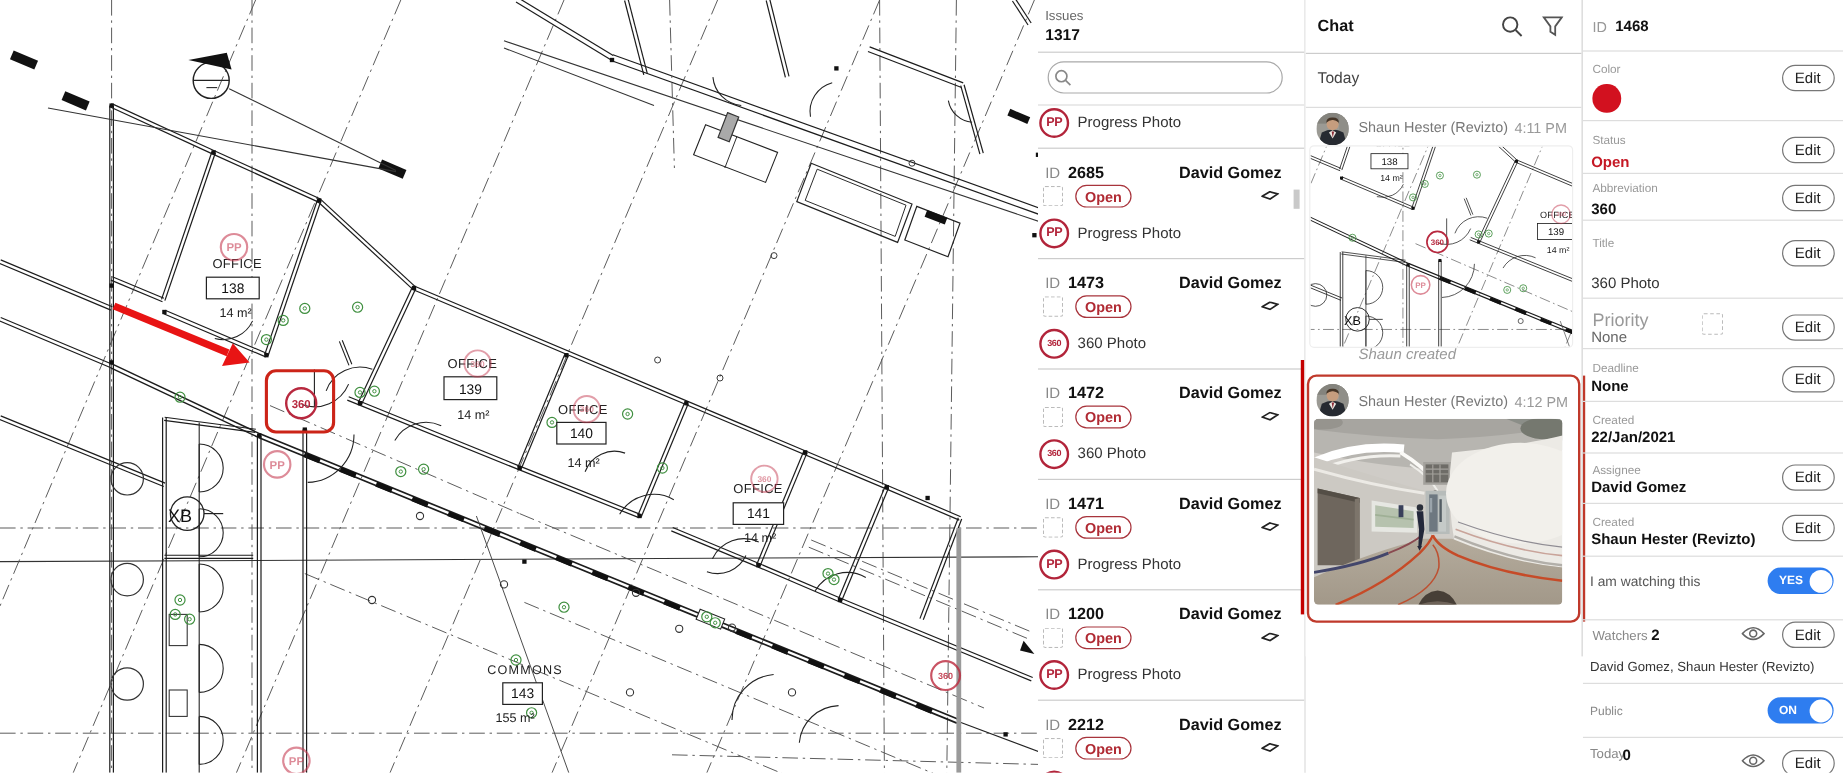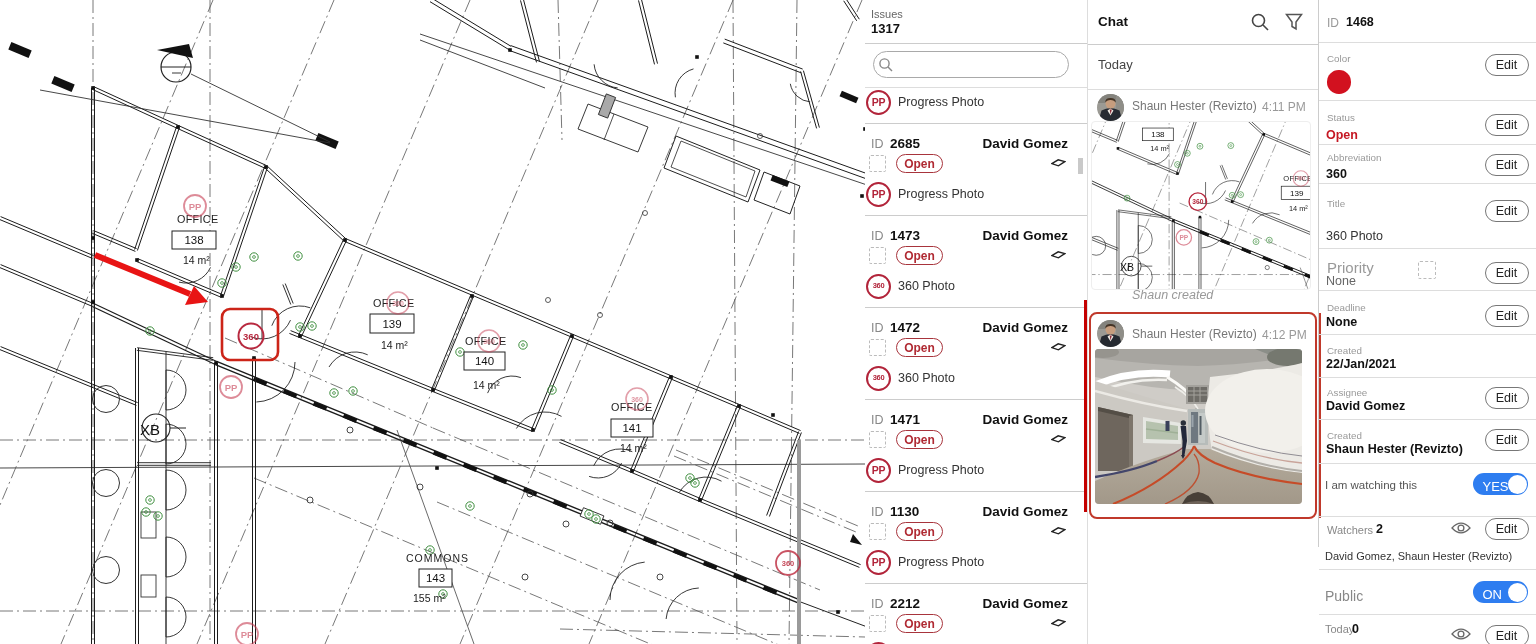--- a/index.html
+++ b/index.html
@@ -7,21 +7,21 @@
 #issues{position:absolute;left:865px;top:0;width:222px;height:644px;background:#fff;border-right:1px solid #ddd;overflow:hidden}
 #chat{position:absolute;left:1088px;top:0;width:230px;height:547px;background:#fff;border-right:1px solid #ccc;overflow:hidden}
 #props{position:absolute;left:1319px;top:0;width:217px;height:644px;background:#fff;overflow:hidden}
 .hlabel{position:absolute;font-size:11px;color:#666}
 .rowtxt{position:absolute;font-size:12.5px;color:#333;white-space:nowrap}
 .openpill{position:absolute;width:47px;height:19px;border:1.6px solid #a8343c;border-radius:11px;
 color:#b02a33;font-weight:bold;font-size:12px;text-align:center;line-height:19px;box-sizing:border-box}
 .editbtn{position:absolute;width:44px;height:21.5px;border:1.3px solid #777;border-radius:11px;
 font-size:12.5px;color:#222;text-align:center;line-height:21px;box-sizing:border-box;background:#fff}
 .toggle{position:absolute;width:55px;height:22px;border-radius:11px;background:#2e7df0}
-.toggle .tlabel{position:absolute;left:9.5px;top:5.5px;font-size:13px;font-weight:normal;color:#fff}
+.toggle .tlabel{position:absolute;left:9.5px;top:5.5px;font-size:10px;font-weight:bold;color:#fff}
 .toggle .knob{position:absolute;right:1.5px;top:1.5px;width:19px;height:19px;border-radius:50%;background:#fff}
 </style></head>
 <body>
 <div id="plan"><svg class="" width="865" height="644" viewBox="0 0 865 644" preserveAspectRatio="xMidYMid slice">
       <line x1="93" y1="0" x2="93" y2="644" stroke="#555" stroke-width="0.8" stroke-dasharray="13 4 2 4"></line>
       <line x1="210" y1="0" x2="210" y2="644" stroke="#555" stroke-width="0.8" stroke-dasharray="13 4 2 4"></line>
       <line x1="733" y1="0" x2="737" y2="644" stroke="#555" stroke-width="0.8" stroke-dasharray="13 4 2 4"></line>
       <line x1="797" y1="0" x2="789" y2="644" stroke="#555" stroke-width="0.8" stroke-dasharray="13 4 2 4"></line>
       <line x1="0" y1="440" x2="865" y2="440" stroke="#555" stroke-width="0.8" stroke-dasharray="13 4 2 4"></line>
       <line x1="0" y1="611" x2="865" y2="611" stroke="#555" stroke-width="0.8" stroke-dasharray="13 4 2 4"></line>
@@ -370,21 +370,21 @@
     <div style="position:absolute;right:19px;top:412px;font-size:13.5px;font-weight:bold;color:#111">David Gomez</div>
     <div style="position:absolute;left:4px;top:431px;width:17px;height:17px;border:1.5px dashed #bbb;border-radius:2px;box-sizing:border-box"></div>
     <div class="openpill" style="left:31px;top:430px">Open</div>
     <svg width="15" height="8" viewBox="0 0 15 8" style="position:absolute;left:186px;top:435px">
 <polygon points="0.8,4.6 7.2,0.8 13.8,2.6 7.4,6.8" fill="none" stroke="#222" stroke-width="1.4"></polygon>
 </svg>
     <div style="position:absolute;left:1.0px;top:457.5px;width:25px;height:25px;border:2.8px solid #b2243a;border-radius:50%;box-sizing:border-box;text-align:center;font-weight:bold;color:#b2243a;font-size:10.5px;line-height:20px;letter-spacing:-0.3px">PP</div>
     <div class="rowtxt" style="left:33px;top:463px">Progress Photo</div>
     <div style="position:absolute;left:0px;top:491px;width:222px;height:1px;background:#ccc"></div>
     <div style="position:absolute;left:6px;top:505px;font-size:12.5px;color:#888">ID</div>
-    <div style="position:absolute;left:25px;top:504px;font-size:13.5px;font-weight:bold;color:#111">1130</div>
+    <div style="position:absolute;left:25px;top:504px;font-size:13.5px;font-weight:bold;color:#111">1200</div>
     <div style="position:absolute;right:19px;top:504px;font-size:13.5px;font-weight:bold;color:#111">David Gomez</div>
     <div style="position:absolute;left:4px;top:523px;width:17px;height:17px;border:1.5px dashed #bbb;border-radius:2px;box-sizing:border-box"></div>
     <div class="openpill" style="left:31px;top:522px">Open</div>
     <svg width="15" height="8" viewBox="0 0 15 8" style="position:absolute;left:186px;top:527px">
 <polygon points="0.8,4.6 7.2,0.8 13.8,2.6 7.4,6.8" fill="none" stroke="#222" stroke-width="1.4"></polygon>
 </svg>
     <div style="position:absolute;left:1.0px;top:549.5px;width:25px;height:25px;border:2.8px solid #b2243a;border-radius:50%;box-sizing:border-box;text-align:center;font-weight:bold;color:#b2243a;font-size:10.5px;line-height:20px;letter-spacing:-0.3px">PP</div>
     <div class="rowtxt" style="left:33px;top:555px">Progress Photo</div>
     <div style="position:absolute;left:0px;top:583px;width:222px;height:1px;background:#ccc"></div>
     <div style="position:absolute;left:6px;top:597px;font-size:12.5px;color:#888">ID</div>
@@ -854,21 +854,21 @@
       <span class="knob"></span>
     </div>
     <div style="position:absolute;left:8px;top:524px;font-size:11px;color:#888">Watchers</div>
     <div style="position:absolute;left:57px;top:522px;font-size:12.5px;font-weight:bold;color:#111;white-space:nowrap">2</div>
     <svg width="20" height="14" viewBox="0 0 20 14" style="position:absolute;left:132px;top:520.5px">
 <path d="M1 7 Q10 -2.6 19 7 Q10 16.6 1 7 Z" fill="none" stroke="#666" stroke-width="1.3"></path>
 <circle cx="10" cy="7" r="2.9" fill="none" stroke="#666" stroke-width="1.3"></circle>
 </svg>
     <div class="editbtn" style="left:165.5px;top:518px">Edit</div>
     <div style="position:absolute;left:6px;top:550px;font-size:11px;color:#333;white-space:nowrap">David Gomez, Shaun Hester (Revizto)</div>
-    <div style="position:absolute;left:6px;top:588px;font-size:14px;color:#888">Public</div>
+    <div style="position:absolute;left:6px;top:588px;font-size:10px;color:#888">Public</div>
     <div class="toggle" style="left:154px;top:581px">
       <span class="tlabel">ON</span>
       <span class="knob"></span>
     </div>
     <div style="position:absolute;left:6px;top:623px;font-size:11px;color:#888">Today</div>
     <div style="position:absolute;left:33px;top:622px;font-size:12.5px;font-weight:bold;color:#111;white-space:nowrap">0</div>
     <svg width="20" height="14" viewBox="0 0 20 14" style="position:absolute;left:132px;top:627px">
 <path d="M1 7 Q10 -2.6 19 7 Q10 16.6 1 7 Z" fill="none" stroke="#666" stroke-width="1.3"></path>
 <circle cx="10" cy="7" r="2.9" fill="none" stroke="#666" stroke-width="1.3"></circle>
 </svg>

